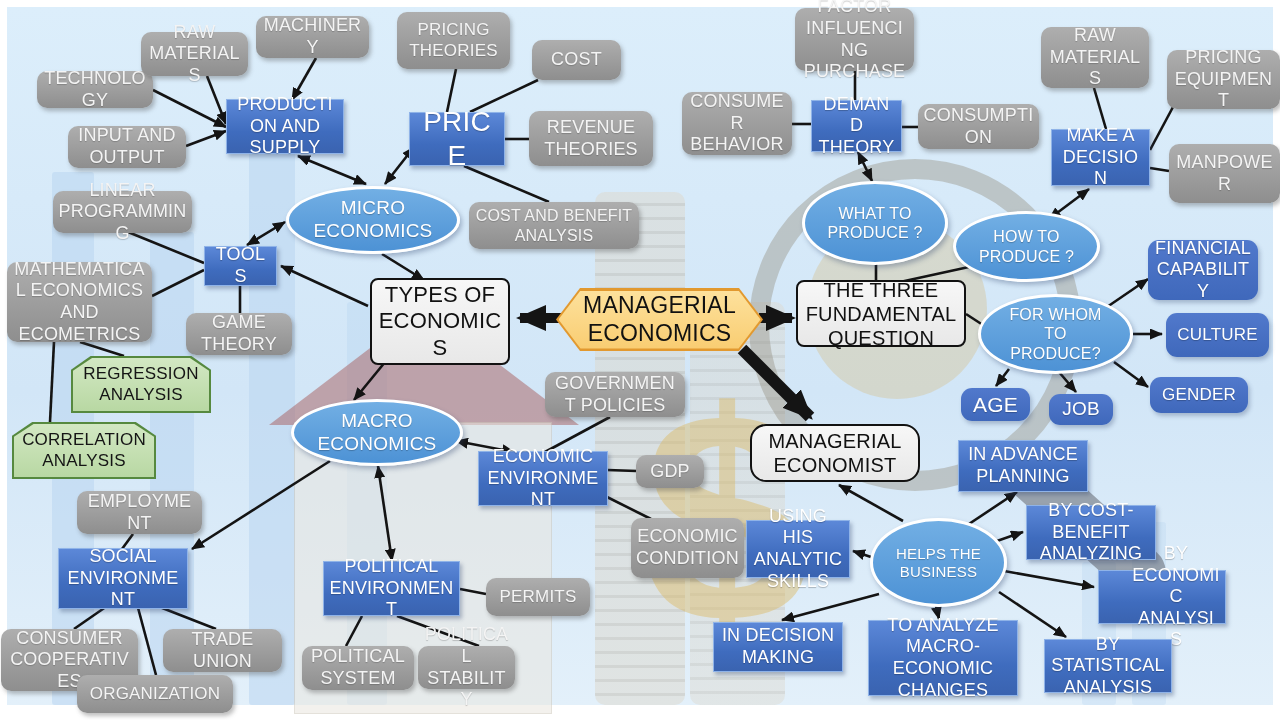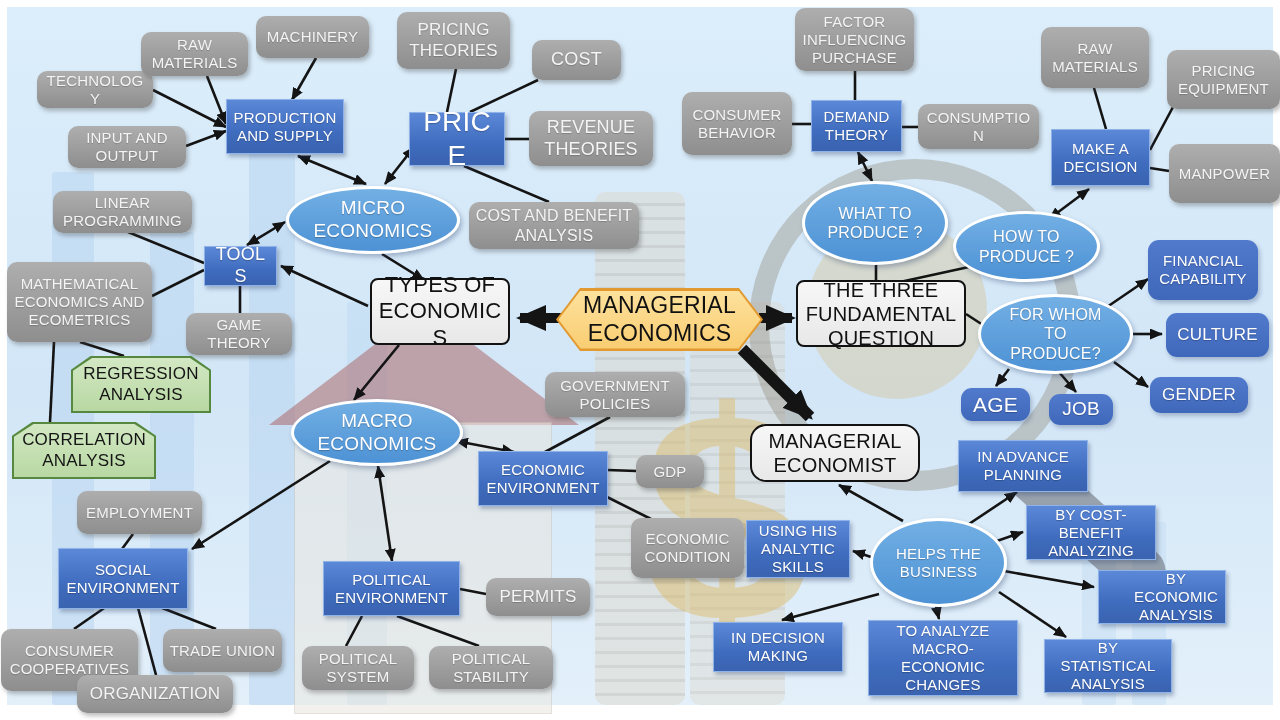--- a/index.html
+++ b/index.html
@@ -22,21 +22,21 @@
       border:20px solid rgba(150,146,131,.42);z-index:0;}
   #bg-lens-gold{position:absolute;left:800px;top:212px;width:180px;height:180px;border-radius:50%;
       background:rgba(216,184,118,.32);z-index:0;}
   #bg-handle{position:absolute;left:996px;top:416px;width:210px;height:52px;border-radius:26px;
       background:rgba(75,76,82,.45);transform:rotate(42deg);transform-origin:0 50%;z-index:0;}
   
   #wires{position:absolute;left:0;top:0;z-index:2;}
   .conn{stroke:#141414;}
   
   .node{position:absolute;display:flex;align-items:center;justify-content:center;text-align:center;
-        box-sizing:border-box;font-size:15px;line-height:1.2;letter-spacing:.2px;z-index:3;
+        box-sizing:border-box;font-size:18px;line-height:1.2;letter-spacing:.2px;z-index:3;
         overflow-wrap:anywhere;word-break:break-word;}
   .lbl{display:block;width:100%;padding:1px 5px;}
   .s-gray{background:linear-gradient(180deg,#aeaeae,#8e8e8e);border-radius:10px;color:#f4f4f4;
         box-shadow:2px 3px 4px rgba(70,70,70,.35);text-shadow:0 1px 1px rgba(0,0,0,.2);}
   .s-blue{background:linear-gradient(180deg,#5c88d8 0%,#3f6cbe 60%,#3a63b0 100%);
         border:1px solid #8fb3e8;color:#fff;box-shadow:2px 3px 4px rgba(50,70,110,.35);
         text-shadow:0 1px 1px rgba(0,0,0,.25);}
   .s-blueR{background:linear-gradient(180deg,#5179cc,#3f68bb);border-radius:11px;color:#fff;
         box-shadow:2px 3px 4px rgba(50,70,110,.3);text-shadow:0 1px 1px rgba(0,0,0,.25);}
   .s-ell{background:linear-gradient(180deg,#72afe4,#4d92d5);border:3px solid #ffffff;
@@ -192,21 +192,21 @@
       </div>
       <div class="node s-gray" style="left: 7px; top: 262px; width: 145px; height: 80px;">
         <span class="lbl">MATHEMATICAL ECONOMICS AND ECOMETRICS</span>
       </div>
       <div class="node s-blue" style="left: 204px; top: 246px; width: 73px; height: 40px; font-size: 18px;">
         <span class="lbl">TOOLS</span>
       </div>
       <div class="node s-gray" style="left: 186px; top: 313px; width: 106px; height: 42px; justify-content: center;">
         <span class="lbl">GAME THEORY</span>
       </div>
-      <div class="node s-white" style="left: 370px; top: 278px; width: 140px; height: 67px; font-size: 22px;">
+      <div class="node s-white" style="left: 370px; top: 278px; width: 140px; height: 87px; font-size: 22px;">
         <span class="lbl">TYPES OF ECONOMICS</span>
       </div>
       <div class="node s-green" style="left: 71px; top: 356px; width: 140px; height: 57px; font-size: 17px;">
         <div class="inner">
           <span class="lbl">REGRESSION ANALYSIS</span>
         </div>
       </div>
       <div class="node s-green" style="left: 12px; top: 422px; width: 144px; height: 57px; font-size: 17px;">
         <div class="inner">
           <span class="lbl">CORRELATION ANALYSIS</span>
@@ -249,21 +249,21 @@
       </div>
       <div class="node s-blue" style="left: 323px; top: 561px; width: 137px; height: 55px;">
         <span class="lbl">POLITICAL ENVIRONMENT</span>
       </div>
       <div class="node s-gray" style="left: 486px; top: 578px; width: 104px; height: 38px; font-size: 17px;">
         <span class="lbl">PERMITS</span>
       </div>
       <div class="node s-gray" style="left: 302px; top: 646px; width: 112px; height: 44px;">
         <span class="lbl">POLITICAL SYSTEM</span>
       </div>
-      <div class="node s-gray" style="left: 429px; top: 646px; width: 124px; height: 43px;">
+      <div class="node s-gray" style="left: 418px; top: 646px; width: 97px; height: 43px;">
         <span class="lbl">POLITICAL STABILITY</span>
       </div>
       <div class="node s-gray" style="left: 795px; top: 8px; width: 119px; height: 63px;">
         <span class="lbl">FACTOR INFLUENCING PURCHASE</span>
       </div>
       <div class="node s-gray" style="left: 682px; top: 92px; width: 110px; height: 63px;">
         <span class="lbl">CONSUMER BEHAVIOR</span>
       </div>
       <div class="node s-blue" style="left: 811px; top: 100px; width: 91px; height: 52px;">
         <span class="lbl">DEMAND THEORY</span>

